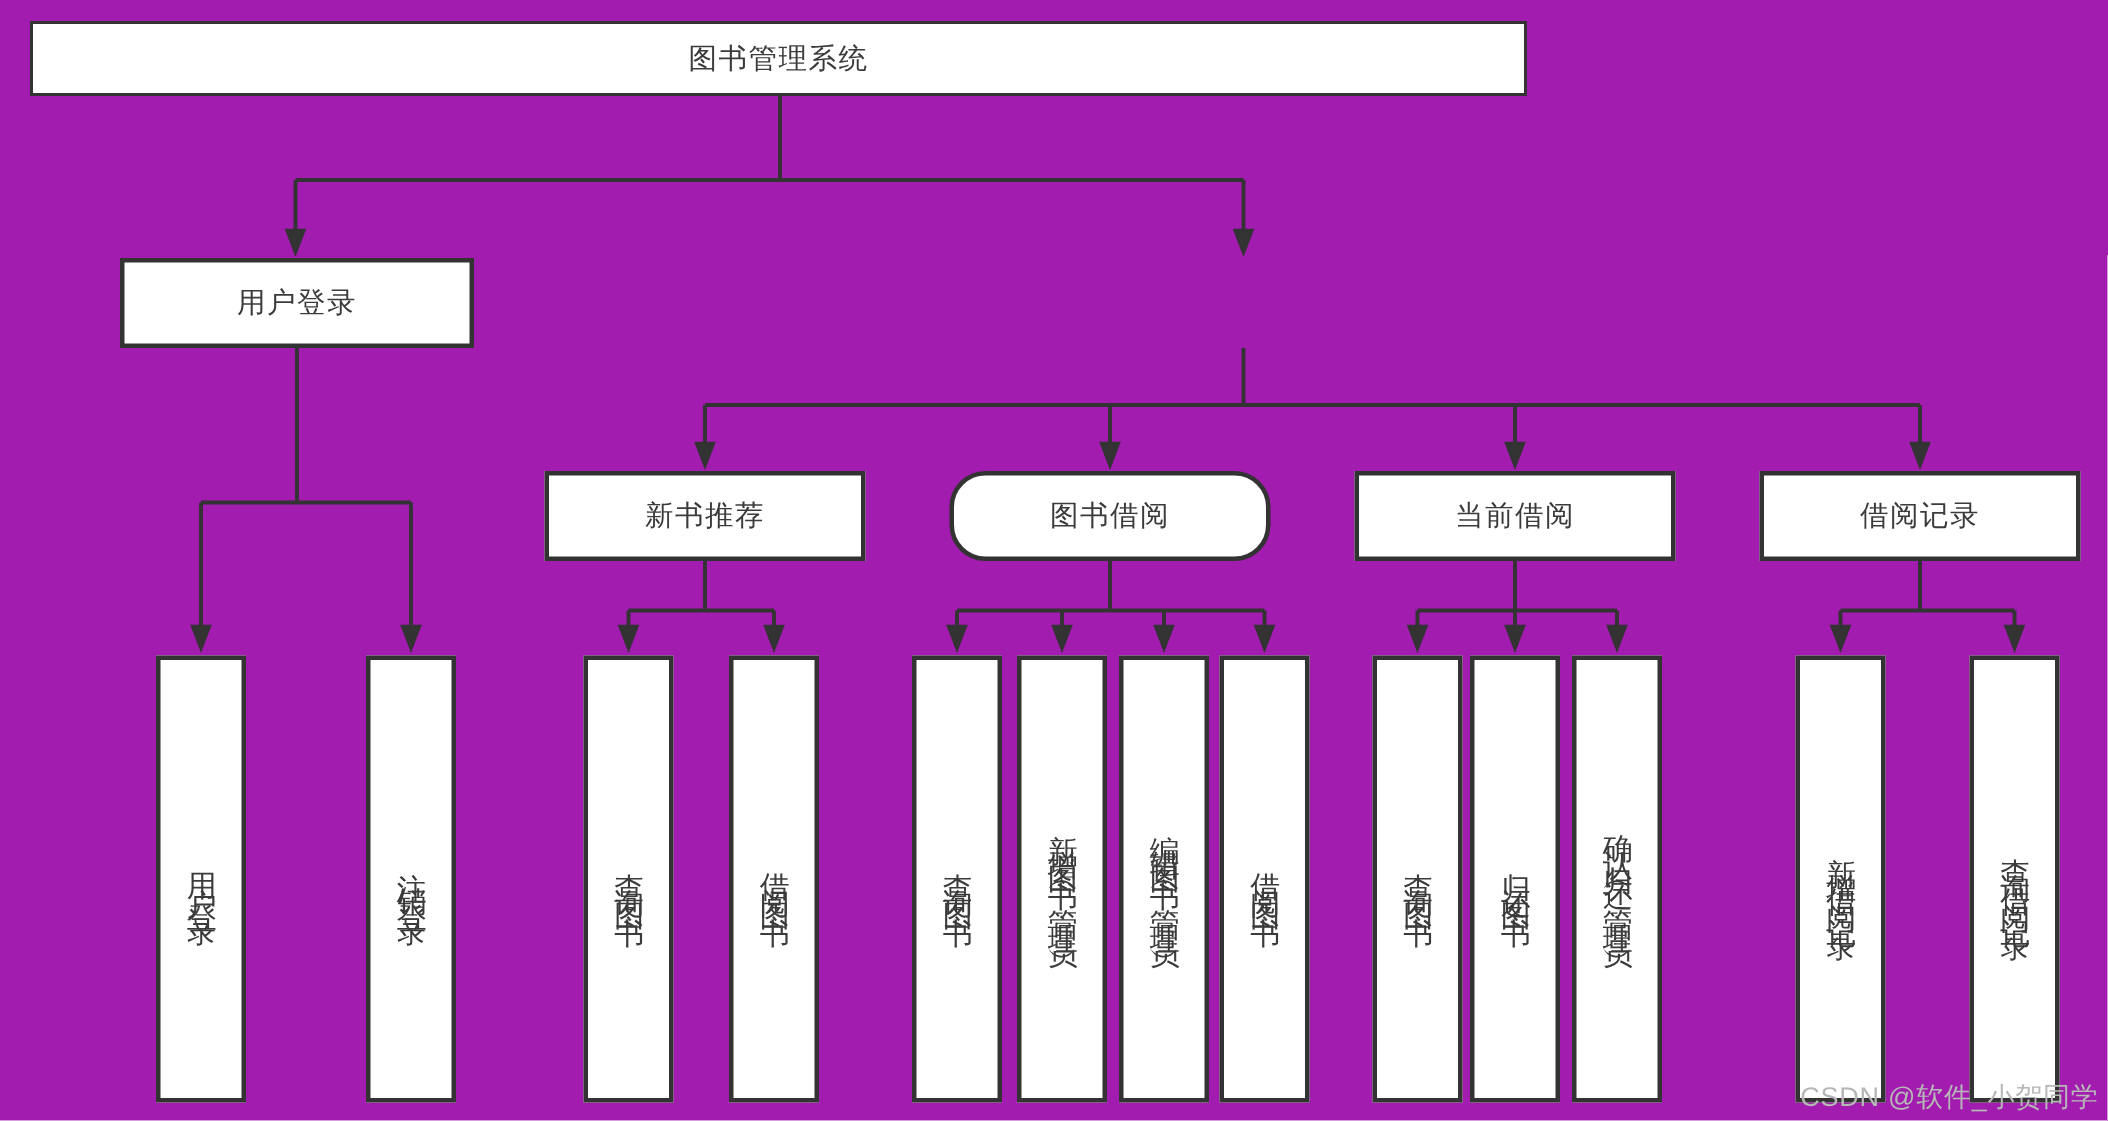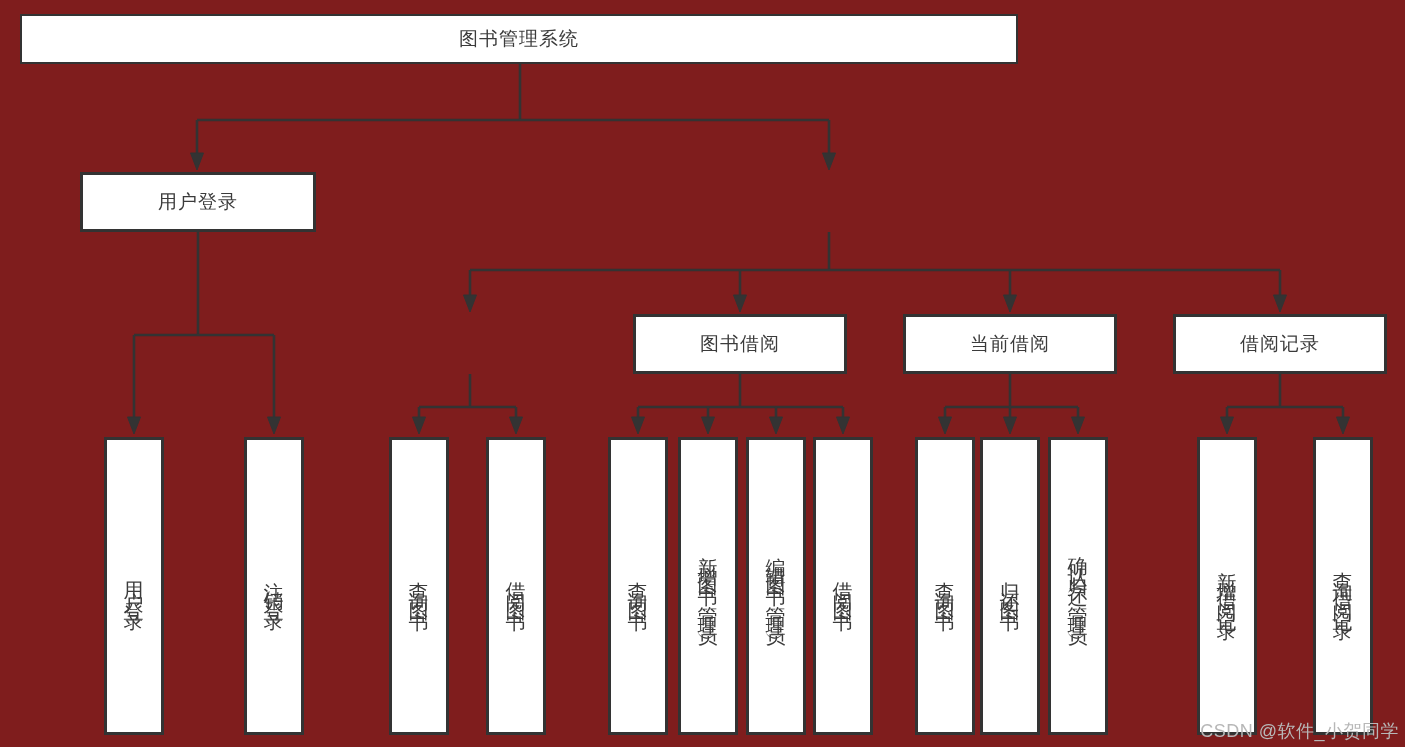--- a/index.html
+++ b/index.html
@@ -1,19 +1,19 @@
 <!DOCTYPE html>
 <html><head>
 <meta charset="utf-8">
 <style>
   html,body{margin:0;padding:0;background:#ffffff;}
   .canvas{
     position:relative;
     width:1405px;height:747px;
-    background:#7f1d1d;
+    background:#a21caf;
     font-family:"Liberation Sans", sans-serif;
     overflow:hidden;
   }
   .wires{position:absolute;left:0;top:0;width:1405px;height:747px;z-index:1;}
   .wires line{stroke:#333333;stroke-width:2.6;}
   .wires polygon{fill:#333333;stroke:#333333;}
   .box{
     position:absolute;
     background:#ffffff;
     border:3px solid #333333;
@@ -124,21 +124,24 @@
   </svg>
 
   <div class="box" style="left:20px;top:14px;width:998px;height:50px;border-width:2.5px;">
     <span class="hlabel">图书管理系统</span>
   </div>
 
   <div class="box" style="left:80px;top:172px;width:236px;height:60px;">
     <span class="hlabel">用户登录</span>
   </div>
 
-  <div class="box" style="left:633px;top:314px;width:214px;height:60px;">
+  <div class="box" style="left:363px;top:314px;width:214px;height:60px;">
+    <span class="hlabel">新书推荐</span>
+  </div>
+  <div class="box" style="left:633px;top:314px;width:214px;height:60px;border-radius:24px;">
     <span class="hlabel">图书借阅</span>
   </div>
   <div class="box" style="left:903px;top:314px;width:214px;height:60px;">
     <span class="hlabel">当前借阅</span>
   </div>
   <div class="box" style="left:1173px;top:314px;width:214px;height:60px;">
     <span class="hlabel">借阅记录</span>
   </div>
 
   <div class="box leaf" style="left:104px;">

